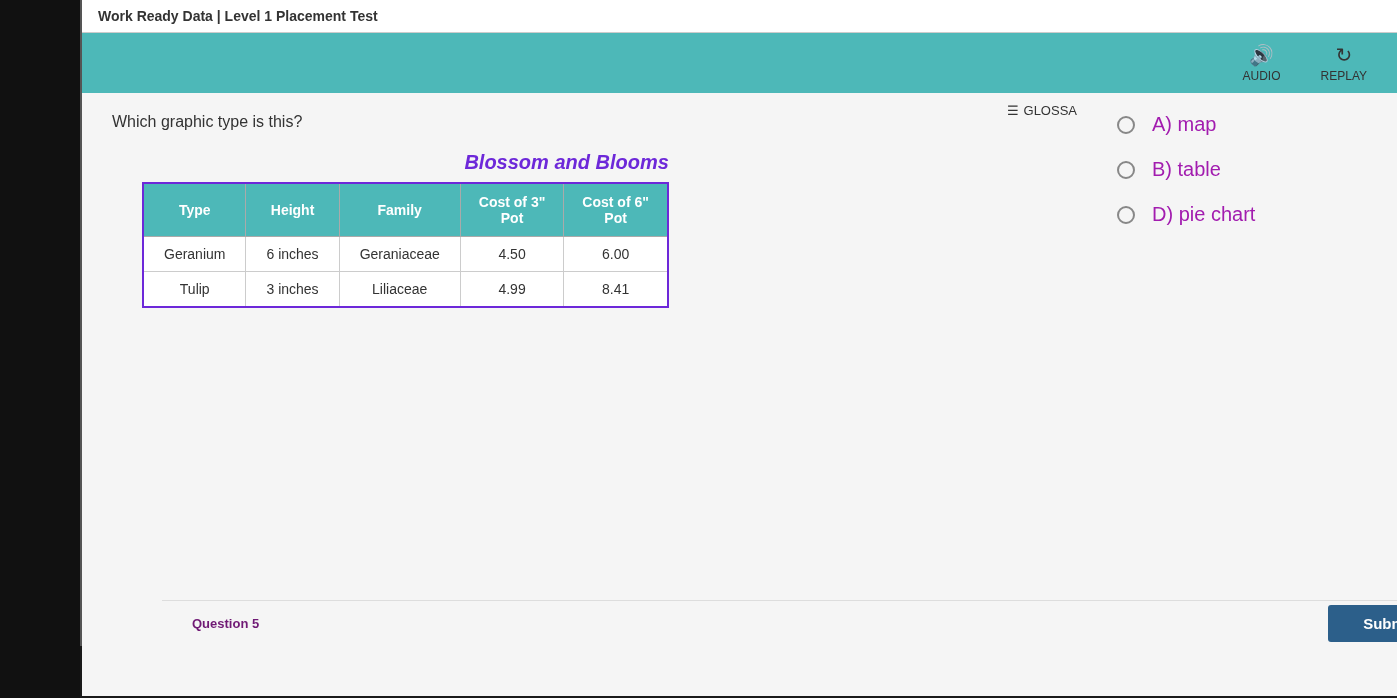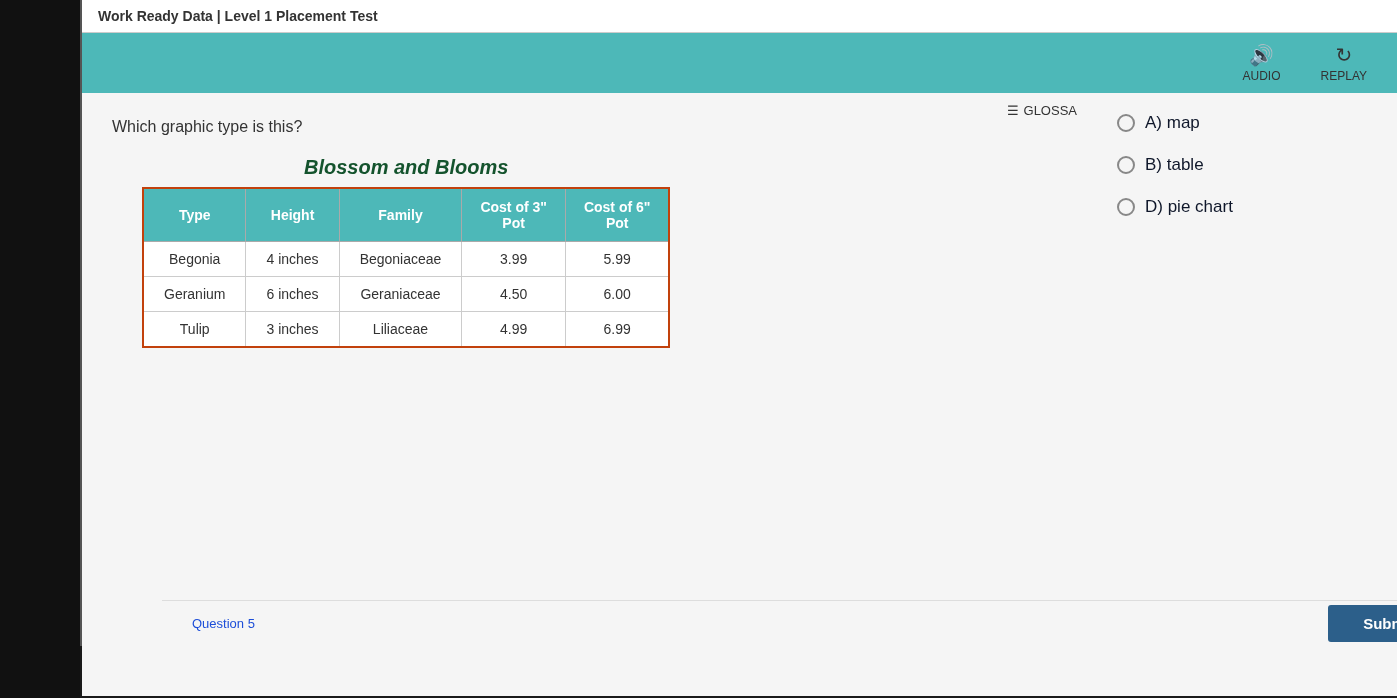--- a/index.html
+++ b/index.html
@@ -71,37 +71,36 @@
       color: #333;
       display: flex;
       align-items: center;
       gap: 5px;
       cursor: pointer;
     }
     .question-text {
       font-size: 16px;
       color: #333;
       margin-bottom: 20px;
-      margin-top: 5px;
     }
     .table-container {
       display: inline-block;
       margin-left: 30px;
     }
     .table-title {
-      text-align: center;
-      color: #14532d;
+      text-align: right;
+      color: #6d28d9;
       font-size: 20px;
       font-weight: bold;
       margin-bottom: 8px;
       font-style: italic;
     }
     .data-table {
       border-collapse: collapse;
-      border: 2px solid #c2410c;
+      border: 2px solid #6d28d9;
     }
     .data-table th {
       background: #4db8b8;
       color: white;
       padding: 10px 18px;
       text-align: center;
       font-size: 14px;
       border: 1px solid #aaa;
     }
     .data-table td {
@@ -113,25 +112,25 @@
       color: #333;
     }
     .answer-panel {
       width: 300px;
       padding: 20px 20px;
       background: #f5f5f5;
     }
     .answer-option {
       display: flex;
       align-items: center;
-      gap: 10px;
+      gap: 17px;
       margin-bottom: 22px;
       cursor: pointer;
-      font-size: 17px;
-      color: #0f172a;
+      font-size: 20px;
+      color: #a21caf;
     }
     .radio-circle {
       width: 18px;
       height: 18px;
       border-radius: 50%;
       border: 2px solid #888;
       display: inline-block;
       flex-shrink: 0;
     }
     .bottom-bar {
@@ -142,21 +141,22 @@
       height: 46px;
       background: #f5f5f5;
       border-top: 1px solid #ddd;
       display: flex;
       align-items: center;
       justify-content: space-between;
       padding: 0 30px;
     }
     .question-label {
       font-size: 13px;
-      color: #1d4ed8;
+      color: #701a75;
+      font-weight: bold;
     }
     .submit-btn {
       background: #2c5f8a;
       color: white;
       border: none;
       padding: 10px 35px;
       font-size: 15px;
       font-weight: bold;
       cursor: pointer;
       border-radius: 3px;
@@ -214,40 +214,33 @@
           <thead>
             <tr>
               <th>Type</th>
               <th>Height</th>
               <th>Family</th>
               <th>Cost of 3"<br>Pot</th>
               <th>Cost of 6"<br>Pot</th>
             </tr>
           </thead>
           <tbody id="table-body">
-          <tr>
-                <td>Begonia</td>
-                <td>4 inches</td>
-                <td>Begoniaceae</td>
-                <td>3.99</td>
-                <td>5.99</td>
-              </tr>
               <tr>
                 <td>Geranium</td>
                 <td>6 inches</td>
                 <td>Geraniaceae</td>
                 <td>4.50</td>
                 <td>6.00</td>
               </tr>
               <tr>
                 <td>Tulip</td>
                 <td>3 inches</td>
                 <td>Liliaceae</td>
                 <td>4.99</td>
-                <td>6.99</td>
+                <td>8.41</td>
               </tr>
             </tbody>
         </table>
       </div>
 
     </div>
 
     <div class="answer-panel">
       <div id="answers-container">
           <div class="answer-option">

